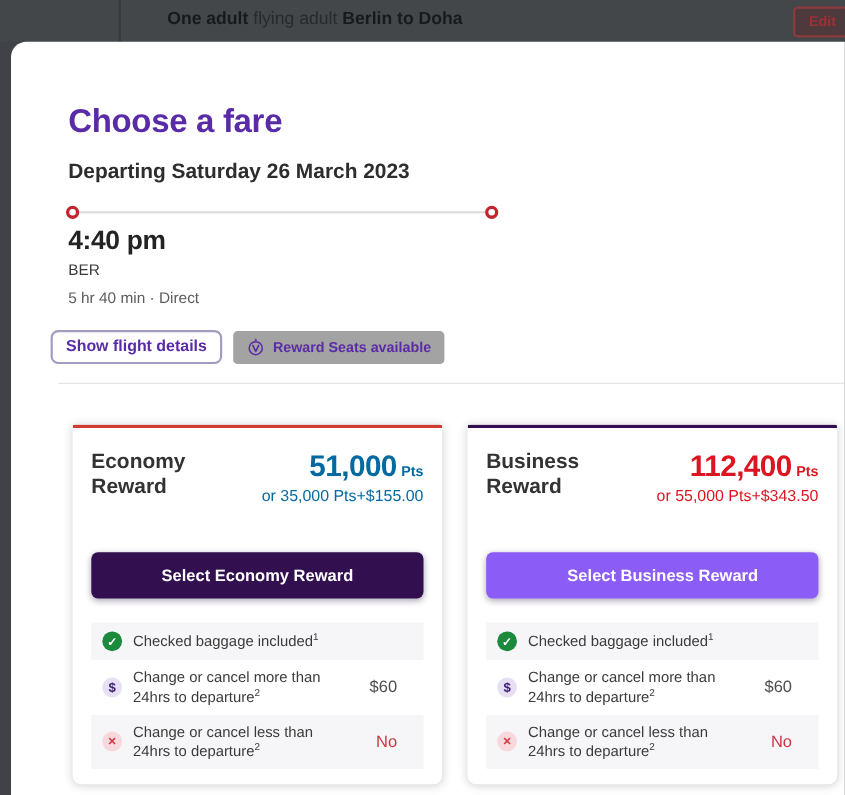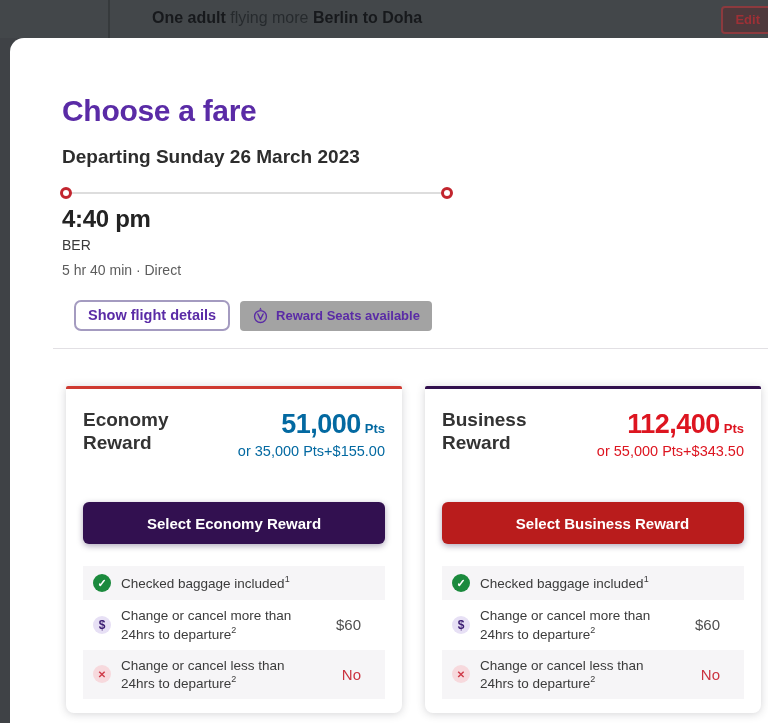--- a/index.html
+++ b/index.html
@@ -30,21 +30,21 @@
   .tl-dot { position:absolute; top:149px; width:12px; height:12px; border-radius:50%; background:#fff; border:3px solid #c2252e; }
   .tl-dot.start { left:50px; }
   .tl-dot.end { left:431px; }
   .time-block { position:absolute; top:167px; }
   .time-block.depart { left:52px; }
   .time-block.arrive { left:430px; }
   .time-big { font-size:24px; font-weight:700; color:#232323; letter-spacing:-0.3px; }
   .airport { font-size:14px; color:#3a3a3a; margin-top:4px; }
   .duration { position:absolute; left:52px; top:224px; font-size:14px; color:#5c5c5c;text-align:right; }
   
-  .actions { position:absolute; left:64px; top:262px; display:flex; gap:10px; align-items:center; }
+  .actions { position:absolute; left:36px; top:262px; display:flex; gap:10px; align-items:center; }
   .details-btn {
     padding:5px 12px 6px; background:#fff; border:2px solid #a49bc0; border-radius:7px;
     color:inherit; font-family:"Liberation Sans",sans-serif; font-size:14.5px; font-weight:700; cursor:pointer;
   }
   .reward-badge {
     display:flex; align-items:center; gap:7px; background:#a3a3a3; border-radius:4px;
     padding:6px 12px 7px; font-size:13px; font-weight:700;
   }
   .divider { position:absolute; left:43px; top:310px; width:727px; height:1px; background:#e2e0e4; }
   
@@ -80,28 +80,28 @@
   .f-label sup { font-size:9px; }
   .f-value { margin-left:auto; font-size:15px; color:#4f4f4f; padding-right:14px; }
 </style>
 </head>
 <body>
 
 <div class="screen">
 
   <div class="topbar">
     <div class="topbar-divider"></div>
-    <div class="trip-text"><span class="strong">One adult</span><span> flying more </span><span class="strong">Berlin to Doha</span></div>
+    <div class="trip-text"><span class="strong">One adult</span><span> flying adult </span><span class="strong">Berlin to Doha</span></div>
     <button class="edit-btn">Edit</button>
   </div>
 
   <div class="modal">
 
     <h1 class="modal-title" style="color:#5a2ba6;">Choose a fare</h1>
-    <h2 class="departing">Departing Sunday 26 March 2023</h2>
+    <h2 class="departing">Departing Saturday 26 March 2023</h2>
 
     <div class="tl-line"></div>
     <div class="tl-dot start"></div>
     <div class="tl-dot end"></div>
 
     <div class="time-block depart">
       <div class="time-big">4:40 pm</div>
       <div class="airport">BER</div>
     </div>
     <div class="duration">5 hr 40 min · Direct</div>
@@ -157,21 +157,21 @@
       <div class="card" style="border-top-color: rgb(50, 16, 78);">
         <div class="card-head">
           <div class="fare-name">Business Reward</div>
           <div class="price" style="color:#dd1520;">
             <div>
               <span class="price-main">112,400</span><span class="price-unit">Pts</span>
             </div>
             <div class="price-alt">or 55,000 Pts+$343.50</div>
           </div>
         </div>
-        <button class="select-btn" style="background:#b91c1c;padding-left:19px;">Select Business Reward</button>
+        <button class="select-btn" style="background:#8b5cf6;padding-left:19px;">Select Business Reward</button>
         <div class="features">
           <div class="feature striped">
             <span class="f-icon check" style="background:#1b8a3d;">✓</span>
             <span class="f-label"><span>Checked baggage included</span><sup>1</sup></span>
             <span class="f-value"></span>
           </div>
           <div class="feature tall">
             <span class="f-icon dollar">$</span>
             <span class="f-label"><span>Change or cancel more than 24hrs to departure</span><sup>2</sup></span>
             <span class="f-value">$60</span>

